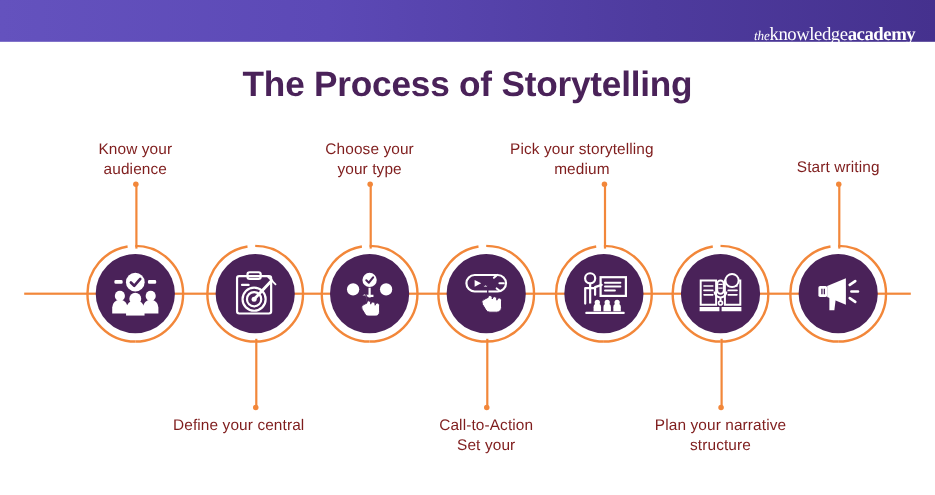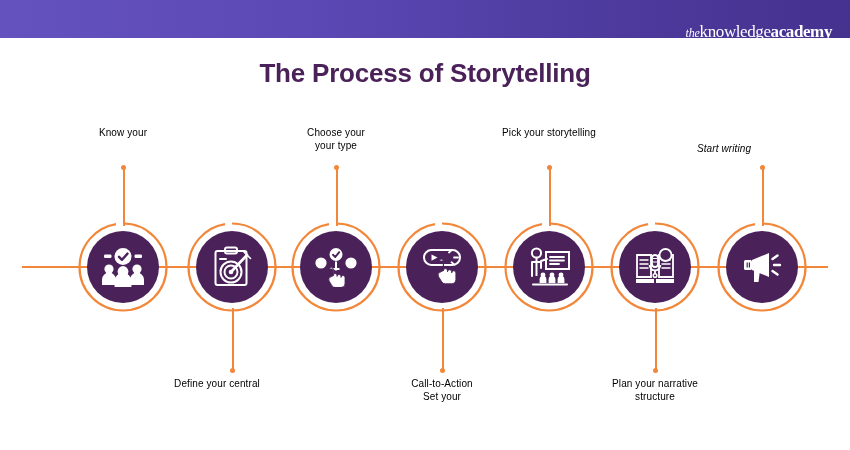--- a/index.html
+++ b/index.html
@@ -51,21 +51,21 @@
     letter-spacing: -0.4px;
   }
 
   
   .title {
     position: absolute;
     left: 0; top: 58px;
     width: 850px;
     text-align: center;
     color: #4A2259;
-    font-size: 26px;
+    font-size: 32px;
     font-weight: 700;
     letter-spacing: -0.2px;
   }
 
   
   .baseline {
     position: absolute;
     left: 22px;
     top: 266px;
     width: 806px;
@@ -109,22 +109,22 @@
     position: absolute;
     width: 5px; height: 5px;
     border-radius: 50%;
     background: #F2873A;
   }
 
   
   .label {
     position: absolute;
     text-align: center;
-    color: #000000;
-    font-size: 10px;
+    color: #7f1d1d;
+    font-size: 14px;
     line-height: 1.32;
     font-weight: 400;
     letter-spacing: 0.1px;
   }
   .label span { display: block; }
 </style>
 </head>
 <body>
 
 <div class="page">
@@ -136,20 +136,21 @@
   </div>
 
   <div class="title">The Process of Storytelling</div>
 
   <div class="baseline"></div>
 
   <div class="stem-dot" style="left:121px; top:165px;"></div>
   <div class="stem" style="left:122.5px; top:168px; height:58px;"></div>
   <div class="label" style="left:43px; top:126px; width:160px;">
     <span>Know your</span>
+    <span>audience</span>
   </div>
   <div class="node node-1" style="left:78px;">
     <svg class="ring" viewBox="0 0 90 90">
       <path d="M 45 1.5 A 43.5 43.5 0 0 1 88.5 45" fill="none" stroke="#F2873A" stroke-width="2.2"></path>
       <path d="M 88.5 45 A 43.5 43.5 0 0 1 45 88.5" fill="none" stroke="#F2873A" stroke-width="2.2"></path>
       <path d="M 45 88.5 A 43.5 43.5 0 0 1 1.5 45" fill="none" stroke="#F2873A" stroke-width="2.2"></path>
       <path d="M 1.5 45 A 43.5 43.5 0 0 1 38 2.1" fill="none" stroke="#F2873A" stroke-width="2.2"></path>
     </svg>
     <div class="disc">
       <svg width="46" height="40" viewBox="0 0 46 40">
@@ -237,22 +238,23 @@
         <rect x="3" y="3" width="36" height="15" rx="7.5" fill="none" stroke="#ffffff" stroke-width="2"></rect>
         <path d="M 10.5 7.5 L 16.5 10.6 L 10.5 13.7 Z" fill="#ffffff"></path>
         <path d="M 28 5.5 l 3 -2.6 M 33 10.5 l 4 0 M 30.5 15.2 l 3 2.4" stroke="#ffffff" stroke-width="1.8" stroke-linecap="round"></path>
         <path d="M 22.5 14 v 9.5 l -3.6 1.8 a 3.2 3.2 0 0 0 -1.3 4.4 l 3.1 5.1 a 4.3 4.3 0 0 0 3.7 2 h 6.2 a 4.3 4.3 0 0 0 4.3 -4.3 v -6.6 a 2.1 2.1 0 0 0 -4.2 0 v -1.1 a 2.1 2.1 0 0 0 -4.2 0 v -1.1 a 2.1 2.1 0 0 0 -4.2 0 v -9.7 a 1.9 1.9 0 0 0 -3.8 0 Z" fill="#ffffff" stroke="#4A2259" stroke-width="0.9" stroke-linejoin="round"></path>
       </svg>
     </div>
   </div>
 
   <div class="stem-dot" style="left:547px; top:165px;"></div>
   <div class="stem" style="left:548.5px; top:168px; height:58px;"></div>
-  <div class="label" style="left:459px; top:126px; width:180px;">
+  <div class="label" style="left:439px; top:126px; width:180px;">
     <span>Pick your storytelling</span>
+    <span>medium</span>
   </div>
   <div class="node node-5" style="left:504px;">
     <svg class="ring" viewBox="0 0 90 90">
       <path d="M 45 1.5 A 43.5 43.5 0 0 1 88.5 45" fill="none" stroke="#F2873A" stroke-width="2.2"></path>
       <path d="M 88.5 45 A 43.5 43.5 0 0 1 45 88.5" fill="none" stroke="#F2873A" stroke-width="2.2"></path>
       <path d="M 45 88.5 A 43.5 43.5 0 0 1 1.5 45" fill="none" stroke="#F2873A" stroke-width="2.2"></path>
       <path d="M 1.5 45 A 43.5 43.5 0 0 1 38 2.1" fill="none" stroke="#F2873A" stroke-width="2.2"></path>
     </svg>
     <div class="disc">
       <svg width="44" height="40" viewBox="0 0 44 40">
@@ -299,21 +301,21 @@
         <path d="M 21 23.5 v 3.5" stroke="#ffffff" stroke-width="1.8"></path>
         <circle cx="21" cy="28.5" r="1.8" fill="none" stroke="#ffffff" stroke-width="1.5"></circle>
         <path d="M 2 32 h 18 v 4 H 2 Z" fill="#ffffff"></path>
         <path d="M 22 32 h 18 v 4 H 22 Z" fill="#ffffff"></path>
       </svg>
     </div>
   </div>
 
   <div class="stem-dot" style="left:760px; top:165px;"></div>
   <div class="stem" style="left:761.5px; top:168px; height:58px;"></div>
-  <div class="label" style="left:648px; top:142px; width:152px;font-style:italic;">
+  <div class="label" style="left:686px; top:142px; width:152px;">
     <span>Start writing</span>
   </div>
   <div class="node node-7" style="left:717px;">
     <svg class="ring" viewBox="0 0 90 90">
       <path d="M 45 1.5 A 43.5 43.5 0 0 1 88.5 45" fill="none" stroke="#F2873A" stroke-width="2.2"></path>
       <path d="M 88.5 45 A 43.5 43.5 0 0 1 45 88.5" fill="none" stroke="#F2873A" stroke-width="2.2"></path>
       <path d="M 45 88.5 A 43.5 43.5 0 0 1 1.5 45" fill="none" stroke="#F2873A" stroke-width="2.2"></path>
       <path d="M 1.5 45 A 43.5 43.5 0 0 1 38 2.1" fill="none" stroke="#F2873A" stroke-width="2.2"></path>
     </svg>
     <div class="disc">

